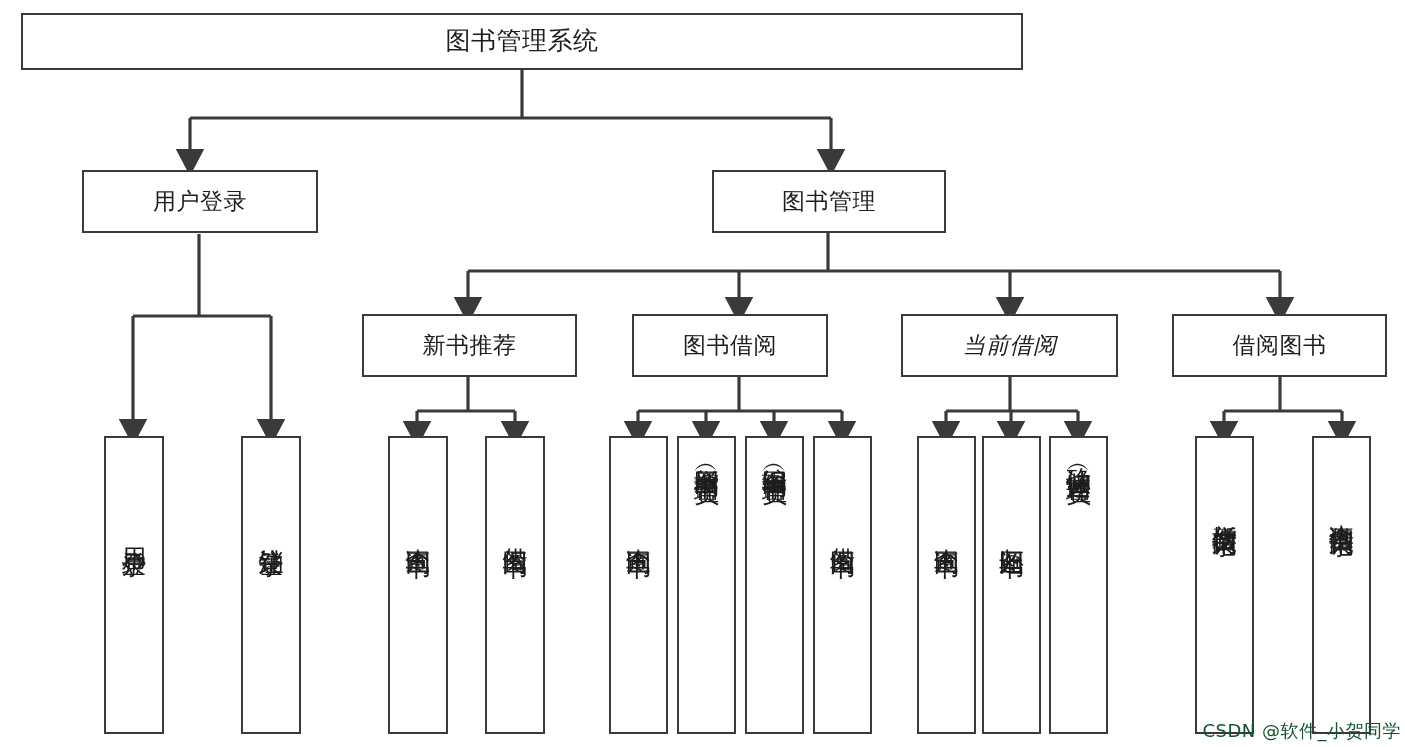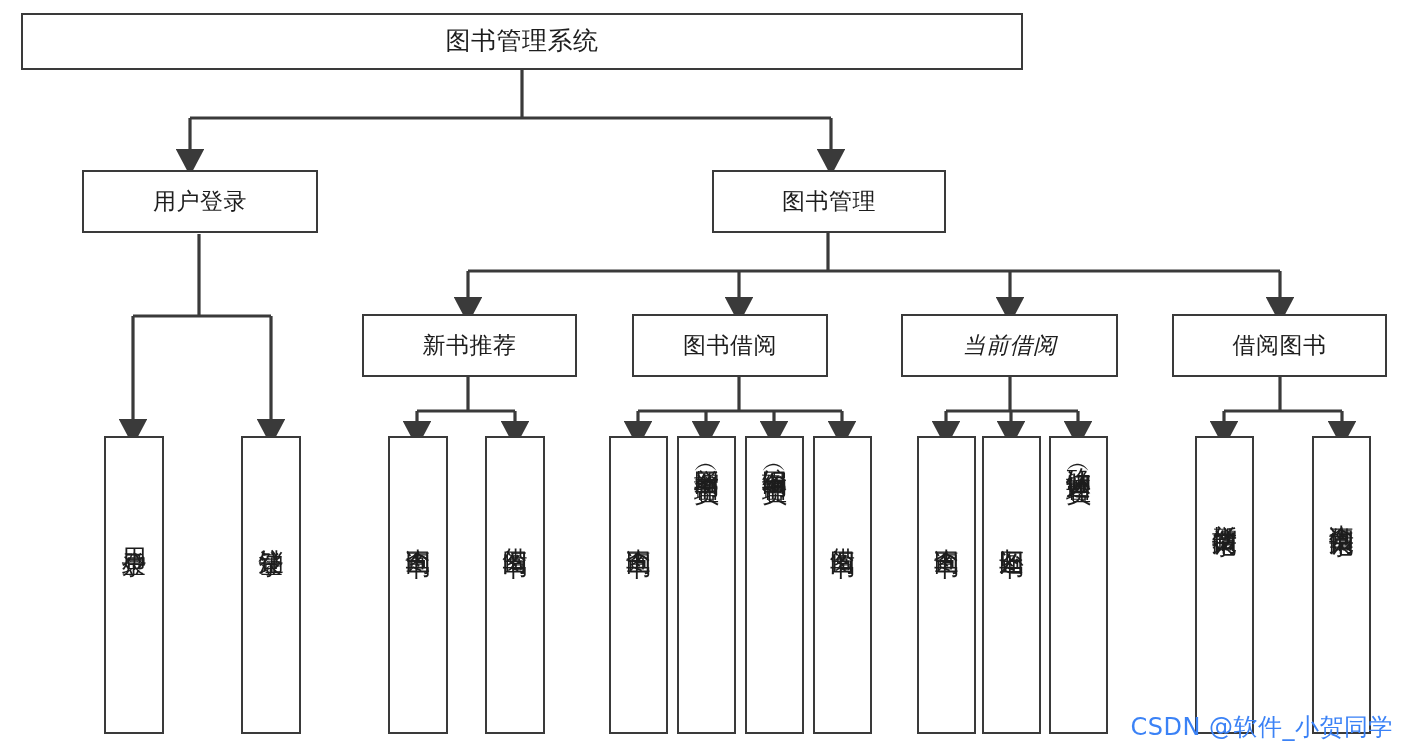--- a/index.html
+++ b/index.html
@@ -67,24 +67,24 @@
     padding-top: 84px;
   }
   .node.vert.midlong .label {
     padding-top: 60px;
   }
   .node.vert.topalign .label {
     padding-top: 4px;
   }
   #watermark {
     position: absolute;
-    right: 12px;
+    right: 4px;
     bottom: 4px;
-    font-size: 24px;
-    color: #3b82f6;
+    font-size: 18px;
+    color: #14532d;
     letter-spacing: 0.5px;
     white-space: nowrap;
     pointer-events: none;
   }
 </style>
 </head>
 <body>
 
 <div id="diagram-root">
 

